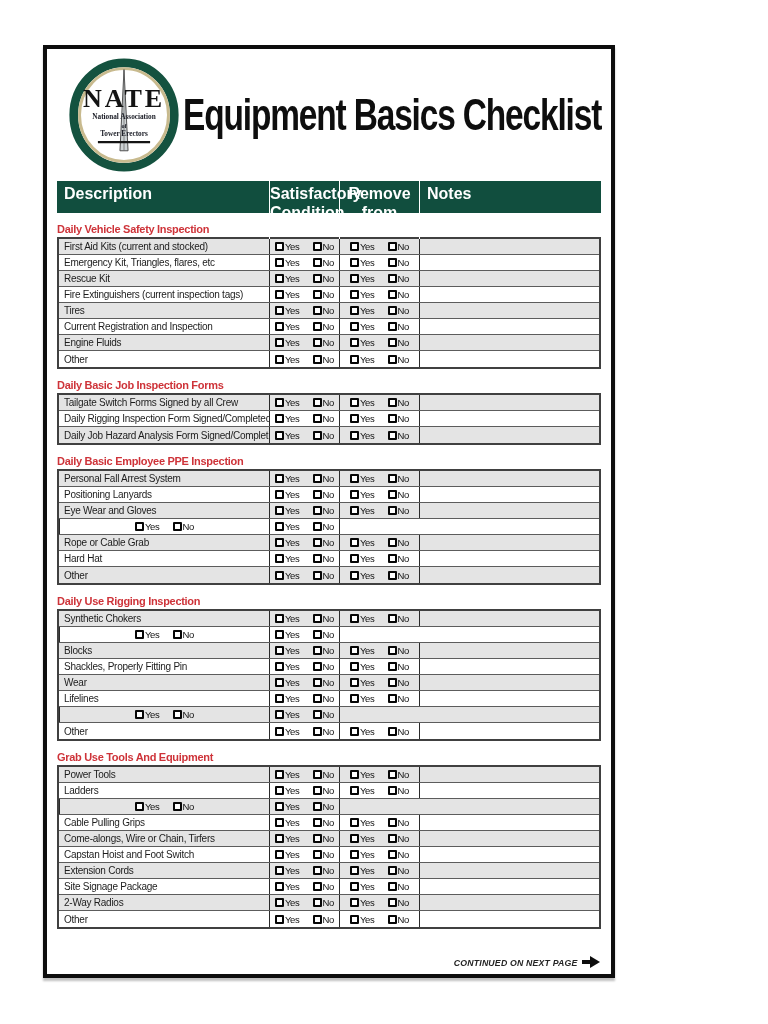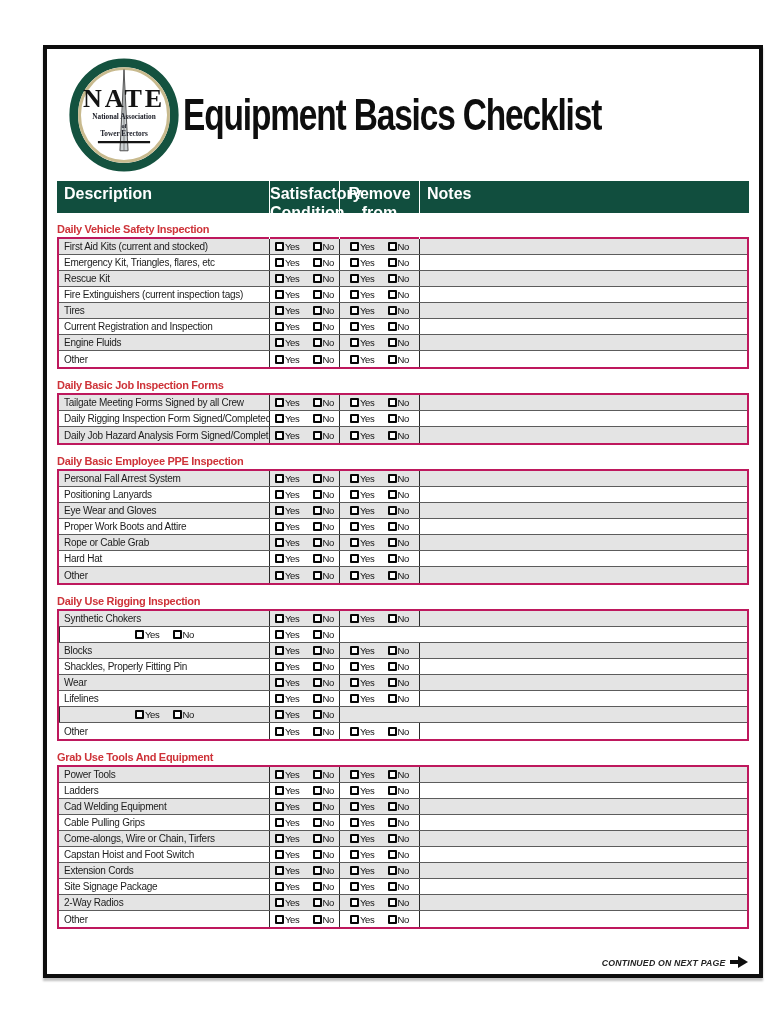--- a/index.html
+++ b/index.html
@@ -1,20 +1,20 @@
 <!DOCTYPE html>
 <html><head>
 <meta charset="utf-8">
 <style>
   * { margin:0; padding:0; box-sizing:border-box; }
   html,body { width:768px; height:1024px; background:#ffffff; font-family:"Liberation Sans",sans-serif; }
   body { position:relative; overflow:hidden; }
 
   .page {
-    position:absolute; left:43px; top:45px; width:720px; height:933px;
+    position:absolute; left:43px; top:45px; width:572px; height:933px;
     border:4px solid #0d0d0d; background:#fff;
     box-shadow:0 3px 2px rgba(0,0,0,.25);
   }
 
   
   .header { position:relative; height:132px; }
   .logo { position:absolute; left:19px; top:6px; width:116px; height:120px; }
   .title {
     position:absolute; left:136px; top:41px;
     font-size:44px; font-weight:bold; color:#0e0e0e;
@@ -32,21 +32,21 @@
   .hcell.center { text-align:center; border-left:1.5px solid #fff; }
   .hcell.notes { padding-left:7px; border-left:1.5px solid #fff; }
 
   
   .sections { margin:0 10px; }
   .section { margin-top:10px; }
   .section-heading {
     color:#CE3339; font-weight:bold; font-size:11px;
     letter-spacing:-0.3px; margin-bottom:2px;
   }
-  .table { border:2px solid #be185d; background:#5eead4; }
+  .table { border:2px solid #404040; background:#5eead4; }
   .row {
     display:grid; grid-template-columns:210px 70px 80px 1fr;
     height:16px; border-bottom:1px solid #5c5c5c; background:#fff;
   }
   .row:last-child { border-bottom:none; }
   .row:nth-child(odd) { background:#E4E4E4; }
   .cell { display:flex; align-items:center; }
   .cell.desc {
     font-size:10px; letter-spacing:-0.25px; color:#1c1c1c;
     padding-left:5px; white-space:nowrap; overflow:hidden;
@@ -298,21 +298,21 @@
               </span>
             </div>
             <div class="cell notes"></div>
           </div>
         </div>
       </div>
       <div class="section">
         <div class="section-heading">Daily Basic Job Inspection Forms</div>
         <div class="table">
           <div class="row">
-            <div class="cell desc">Tailgate Meeting Forms Signed by all Crew</div>
+            <div class="cell desc">Tailgate Switch Forms Signed by all Crew</div>
             <div class="cell checks">
               <span class="pair">
                 <span class="box"></span>
                 <span class="cblabel">Yes</span>
               </span>
               <span class="pair">
                 <span class="box"></span>
                 <span class="cblabel">No</span>
               </span>
             </div>
@@ -447,21 +447,20 @@
                 <span class="cblabel">Yes</span>
               </span>
               <span class="pair">
                 <span class="box"></span>
                 <span class="cblabel">No</span>
               </span>
             </div>
             <div class="cell notes"></div>
           </div>
           <div class="row">
-            <div class="cell desc">Proper Work Boots and Attire</div>
             <div class="cell checks">
               <span class="pair">
                 <span class="box"></span>
                 <span class="cblabel">Yes</span>
               </span>
               <span class="pair">
                 <span class="box"></span>
                 <span class="cblabel">No</span>
               </span>
             </div>
@@ -791,21 +790,20 @@
                 <span class="cblabel">Yes</span>
               </span>
               <span class="pair">
                 <span class="box"></span>
                 <span class="cblabel">No</span>
               </span>
             </div>
             <div class="cell notes"></div>
           </div>
           <div class="row">
-            <div class="cell desc">Cad Welding Equipment</div>
             <div class="cell checks">
               <span class="pair">
                 <span class="box"></span>
                 <span class="cblabel">Yes</span>
               </span>
               <span class="pair">
                 <span class="box"></span>
                 <span class="cblabel">No</span>
               </span>
             </div>

